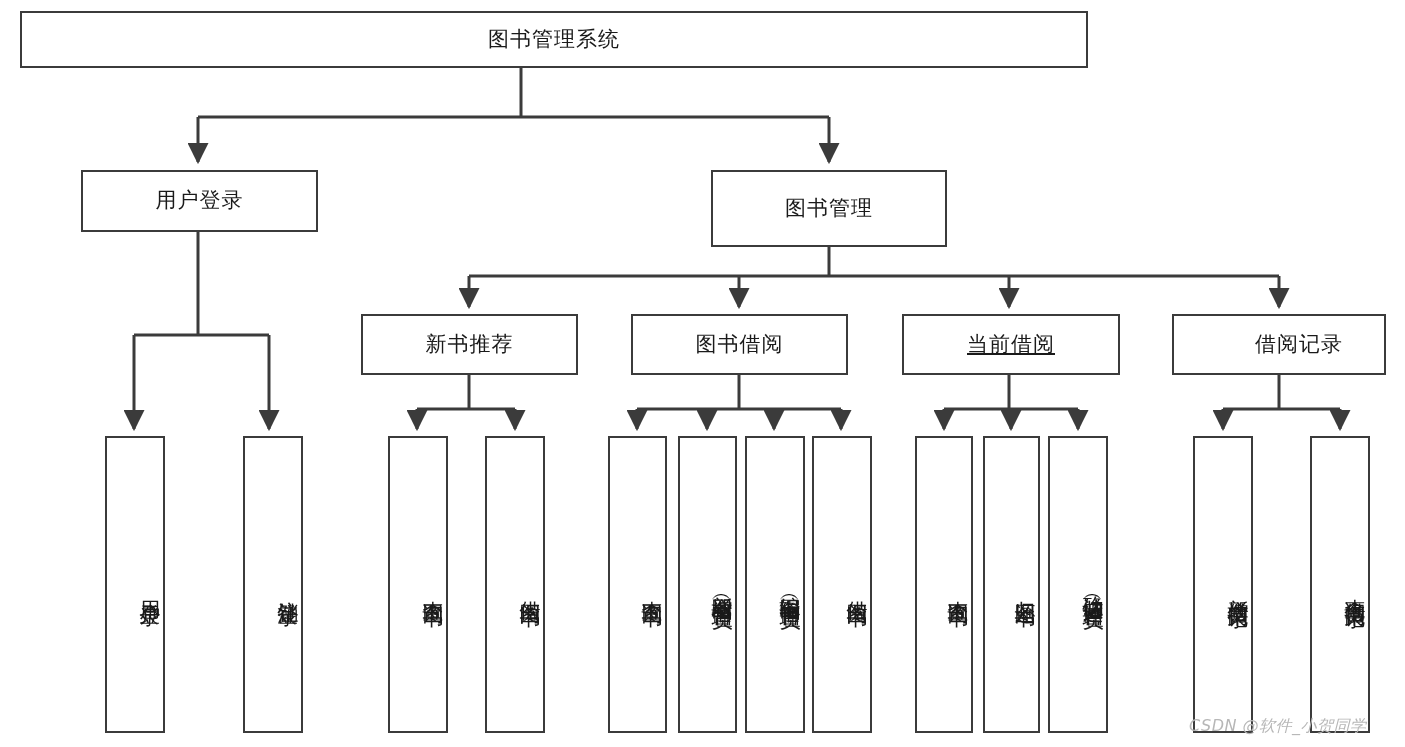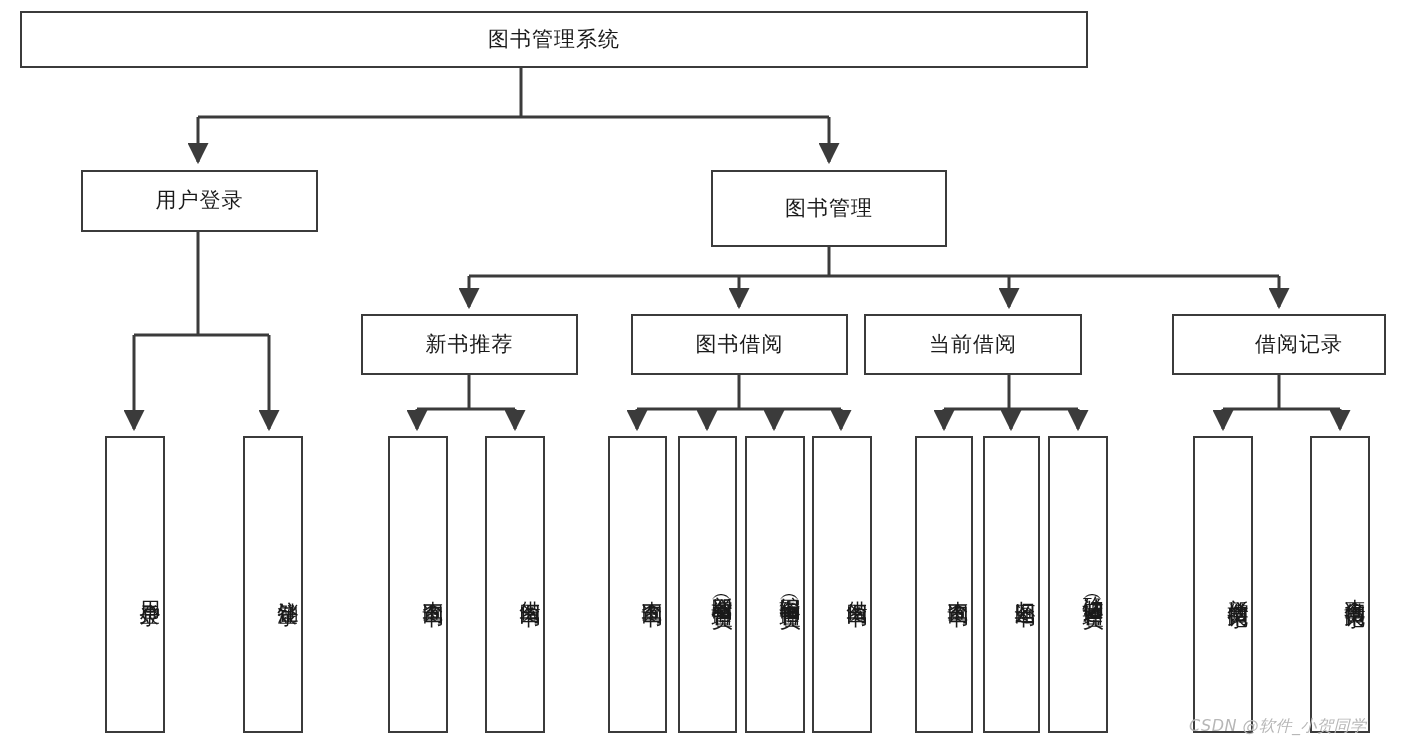--- a/index.html
+++ b/index.html
@@ -122,21 +122,21 @@
     </g>
   </svg>
 
   <div class="node node-h" style="left:20px; top:11px; width:1068px; height:57px;">图书管理系统</div>
 
   <div class="node node-h" style="left:81px; top:170px; width:237px; height:62px;">用户登录</div>
   <div class="node node-h" style="left:711px; top:170px; width:236px; height:77px;">图书管理</div>
 
   <div class="node node-h" style="left:361px; top:314px; width:217px; height:61px;">新书推荐</div>
   <div class="node node-h" style="left:631px; top:314px; width:217px; height:61px;">图书借阅</div>
-  <div class="node node-h" style="left:864px; top:314px; width:218px; height:61px;">当前借阅</div>
+  <div class="node node-h" style="left:902px; top:314px; width:218px; height:61px;text-decoration:underline;">当前借阅</div>
   <div class="node node-h" style="left:1172px; top:314px; width:214px; height:61px;padding-left:40px;">借阅记录</div>
 
   <div class="node node-v" style="left:105px; top:436px; width:60px; height:297px;">用户登录</div>
   <div class="node node-v" style="left:243px; top:436px; width:60px; height:297px;">注销登录</div>
 
   <div class="node node-v" style="left:388px; top:436px; width:60px; height:297px;">查询图书</div>
   <div class="node node-v" style="left:485px; top:436px; width:60px; height:297px;">借阅图书</div>
 
   <div class="node node-v" style="left:608px; top:436px; width:59px; height:297px;">查询图书</div>
   <div class="node node-v" style="left:678px; top:436px; width:59px; height:297px;">新增图书（管理员）</div>

